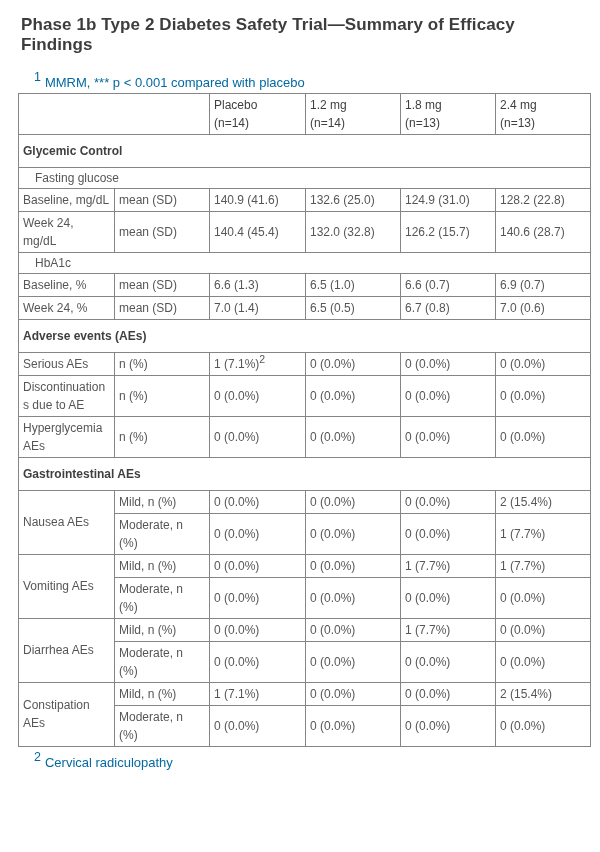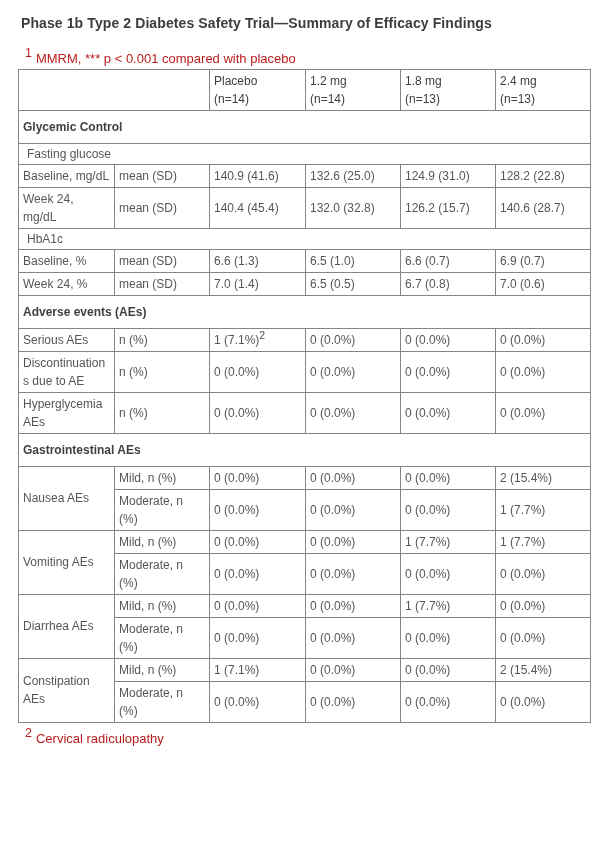--- a/index.html
+++ b/index.html
@@ -13,21 +13,21 @@
     color: #565656;
     -webkit-font-smoothing: antialiased;
   }
   .page {
     box-sizing: border-box;
     width: 600px;
     min-height: 852px;
     padding: 15px 10px 8px 18px;
   }
   .doc-title {
-    font-size: 14px;
+    font-size: 17px;
     font-weight: 700;
     color: #3d3d3d;
     margin: 0 0 12px 3px;
     letter-spacing: 0.1px;
   }
   .title-gap {
     margin-top: 21px;
   }
   table.data-table {
     border-collapse: collapse;
@@ -56,37 +56,37 @@
   td.corner {
     font-weight: 700;
     color: #3f3f3f;
   }
   tr.section td {
     font-weight: 700;
     color: #3f3f3f;
     padding: 7px 4px;
   }
   tr.subsection td {
-    padding: 1px 8px;
+    padding: 1px 16px;
   }
   td.lbl { }
   td.indent { padding-left: 15px; }
   td.meas { }
   td.meas-pad { padding-left: 9px; }
   td.val { text-align: center; }
   sup.cell-sup {
     font-size: 10.5px;
     line-height: 0;
     position: relative;
     top: 0.5px;
   }
   .footnote {
     font-size: 13px;
-    color: #b91c1c;
-    margin: 7px 0 0 7px;
+    color: #0369a1;
+    margin: 7px 0 0 16px;
     line-height: 1.45;
   }
   .footnote sup {
     font-size: 12.5px;
     line-height: 0;
     margin-right: 4px;
     position: relative;
     top: -1px;
   }
   .fn1 { margin-bottom: 0; }

